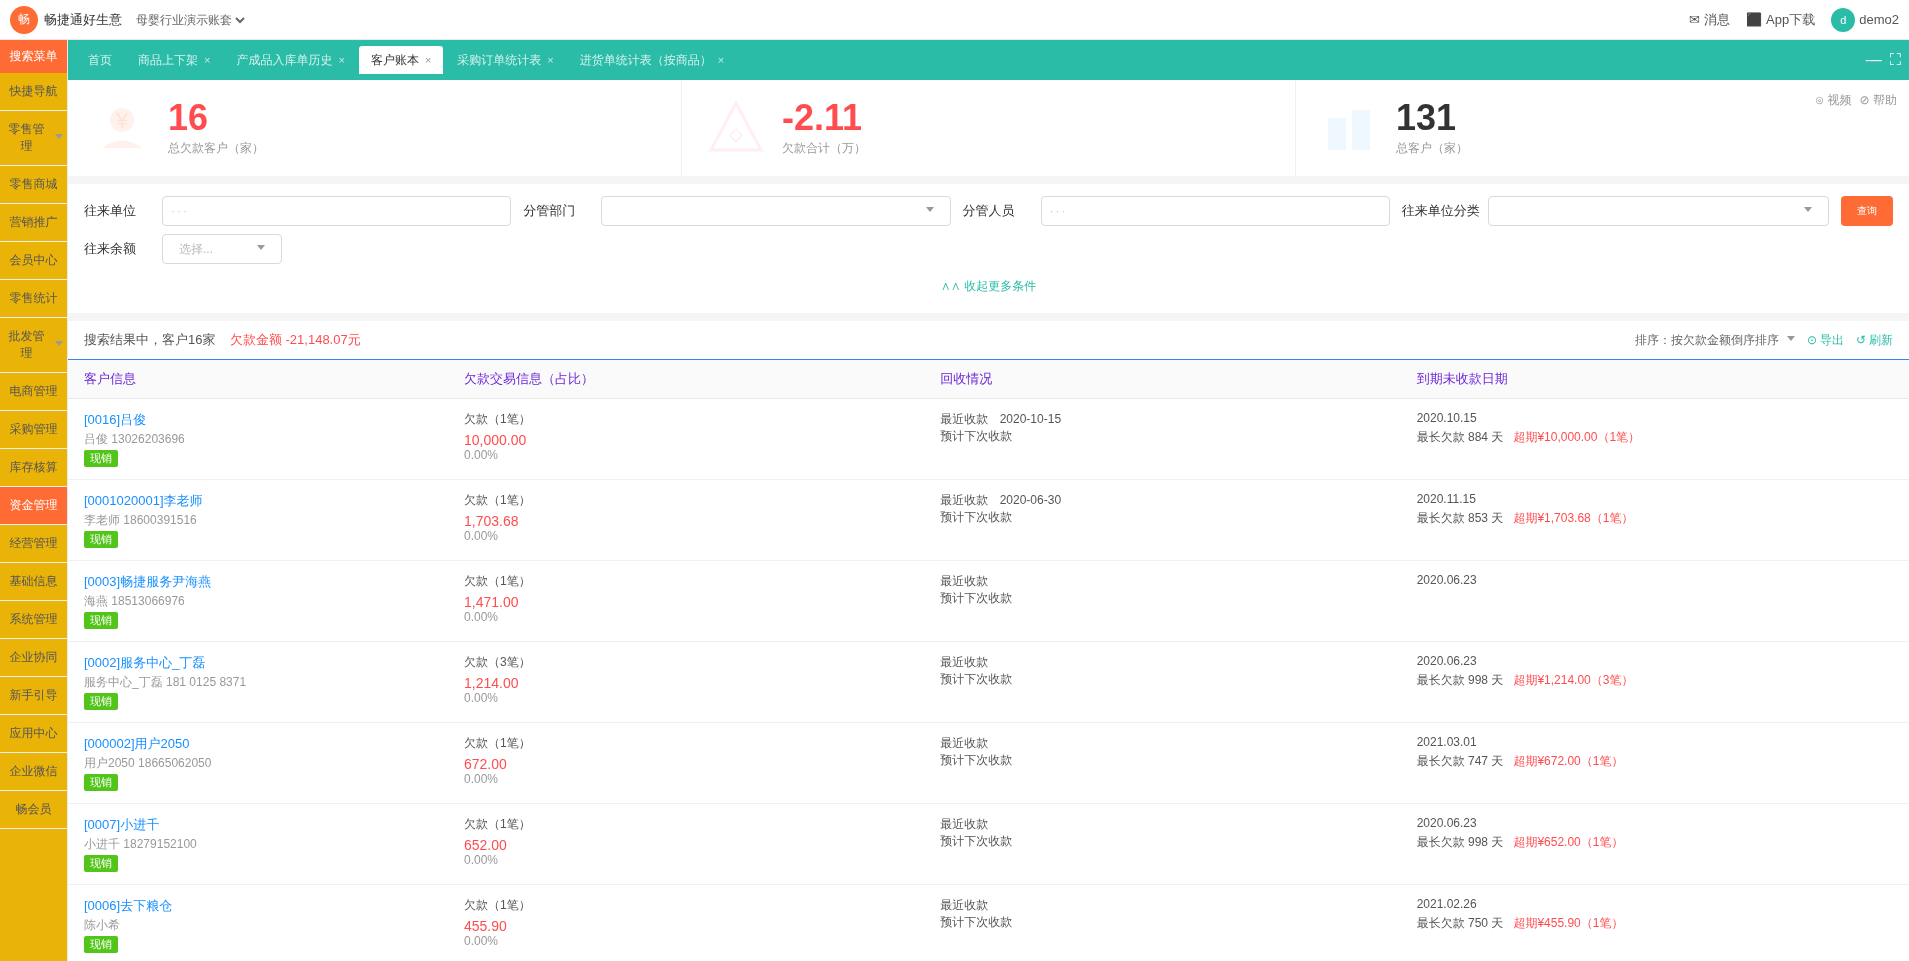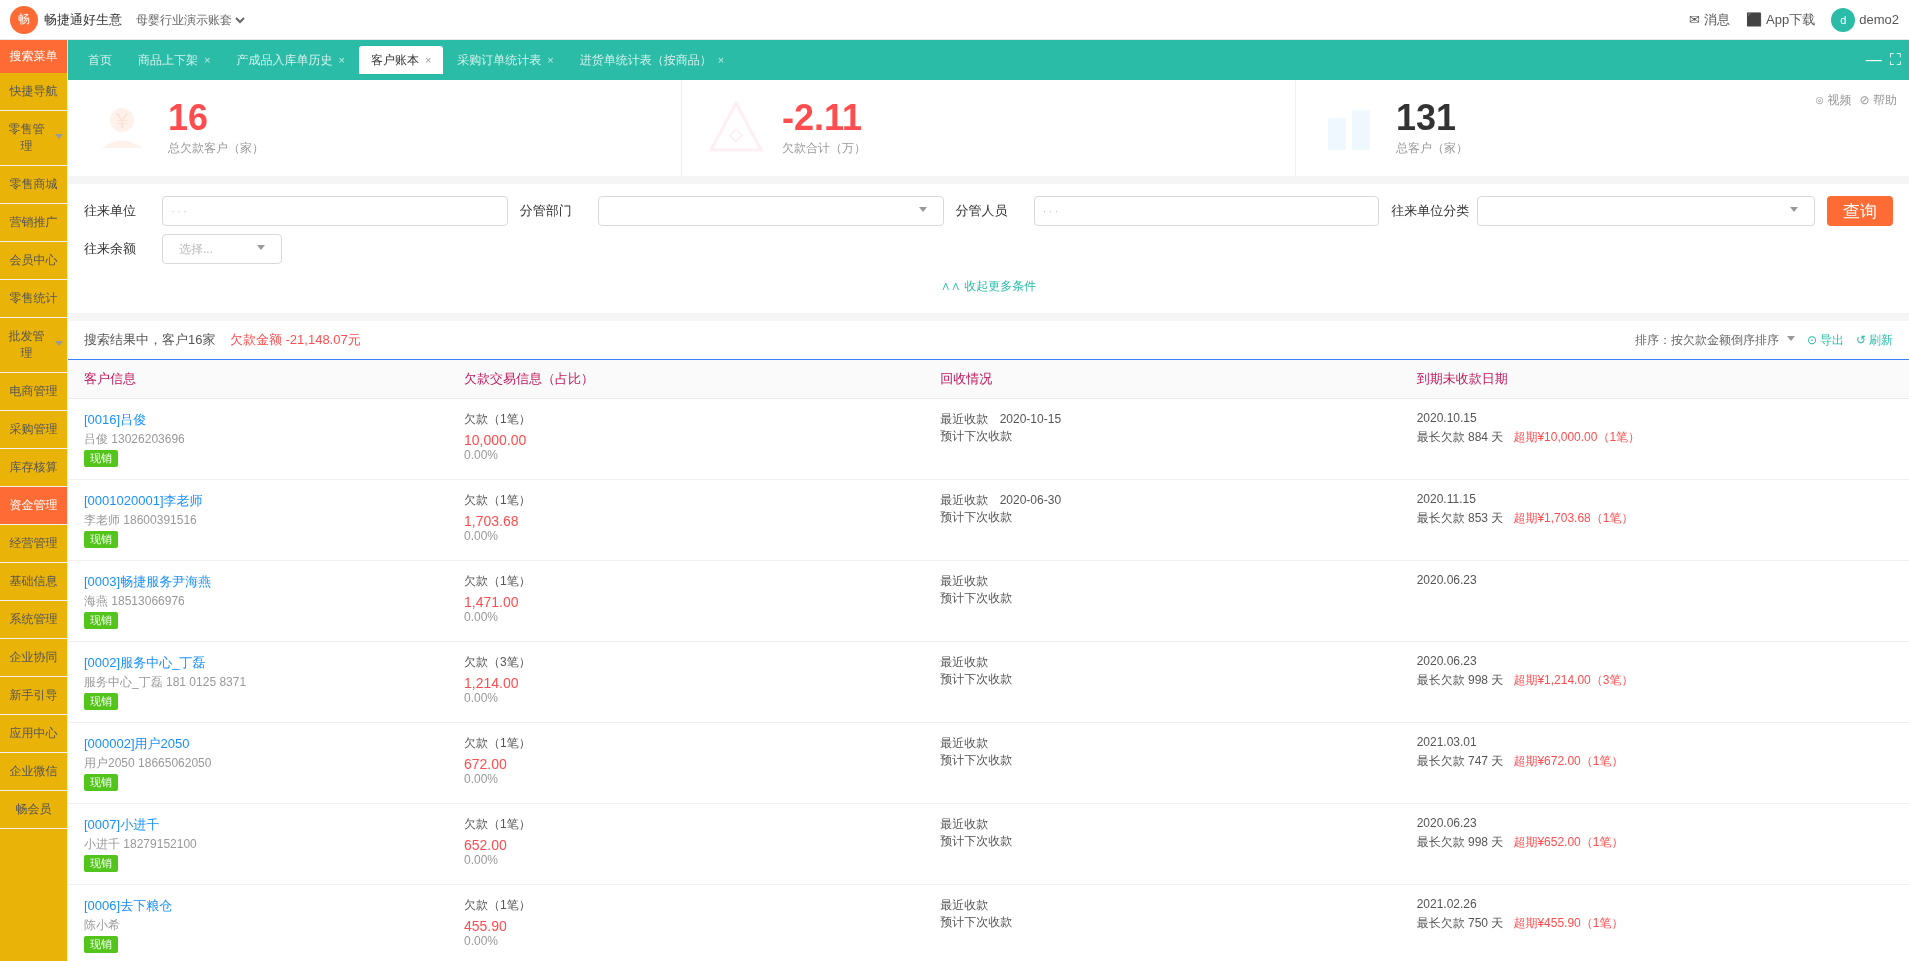--- a/index.html
+++ b/index.html
@@ -54,34 +54,34 @@
 
     
     .filter-area { background: #fff; padding: 12px 16px; margin-bottom: 8px; }
     .filter-row { display: flex; align-items: center; gap: 12px; margin-bottom: 8px; }
     .filter-item { display: flex; align-items: center; gap: 8px; flex: 1; }
     .filter-label { font-size: 13px; color: #333; white-space: nowrap; min-width: 70px; }
     .filter-input { flex: 1; height: 30px; border: 1px solid #d9d9d9; border-radius: 4px; padding: 0 8px; font-size: 12px; display: flex; align-items: center; color: #666; cursor: text; position: relative; }
     .filter-input .dots { color: #ccc; letter-spacing: 2px; }
     .filter-select { flex: 1; height: 30px; border: 1px solid #d9d9d9; border-radius: 4px; padding: 0 16px; font-size: 12px; display: flex; align-items: center; justify-content: space-between; color: #666; cursor: pointer; background: #fff; }
     .filter-select .placeholder { color: #bbb; }
-    .search-btn { height: 30px; padding: 0 16px; background: #ff6b35; color: #fff; border: none; border-radius: 4px; font-size: 17px; cursor: pointer; white-space: nowrap; }
+    .search-btn { height: 30px; padding: 0 16px; background: #ff6b35; color: #fff; border: none; border-radius: 4px; font-size: 10px; cursor: pointer; white-space: nowrap; }
     .collapse-btn { text-align: center; color: #2bbca8; font-size: 12px; cursor: pointer; padding: 6px 0; }
 
     
     .result-info { background: #fff; padding: 10px 16px; display: flex; align-items: center; justify-content: space-between; border-bottom: 1px solid #3b82f6; }
     .result-text { font-size: 13px; color: #555; }
     .result-text span.highlight { color: #ff4d4f; }
     .result-actions { display: flex; gap: 12px; align-items: center; font-size: 12px; color: #666; }
     .result-actions .sort-select { display: flex; align-items: center; gap: 4px; cursor: pointer; }
     .result-actions .action-btn { color: #2bbca8; cursor: pointer; display: flex; align-items: center; gap: 3px; }
 
     
     .table-container { background: #fff; }
-    .table-header { display: grid; grid-template-columns: 380px 1fr 1fr 1fr; padding: 10px 16px; background: #fafafa; border-bottom: 1px solid #e8e8e8; font-size: 13px; font-weight: 500; color: #be185d; }
+    .table-header { display: grid; grid-template-columns: 380px 1fr 1fr 1fr; padding: 10px 16px; background: #fafafa; border-bottom: 1px solid #e8e8e8; font-size: 13px; font-weight: 500; color: #6d28d9; }
     .table-row { display: grid; grid-template-columns: 380px 1fr 1fr 1fr; padding: 12px 16px; border-bottom: 1px solid #f0f0f0; align-items: start; }
     .customer-name { color: #1890ff; font-size: 13px; cursor: pointer; }
     .customer-phone { font-size: 12px; color: #999; margin: 2px 0; }
     .customer-tag { display: inline-block; font-size: 11px; background: #52c41a; color: #fff; padding: 1px 6px; border-radius: 2px; }
     .debt-amount { color: #ff4d4f; font-size: 14px; font-weight: 500; }
     .debt-count { font-size: 12px; color: #555; margin-bottom: 4px; }
     .debt-percent { font-size: 12px; color: #999; }
     .payment-info { font-size: 12px; color: #555; }
     .payment-next { font-size: 12px; color: #555; }
     .overdue-date { font-size: 12px; color: #555; margin-bottom: 4px; }

